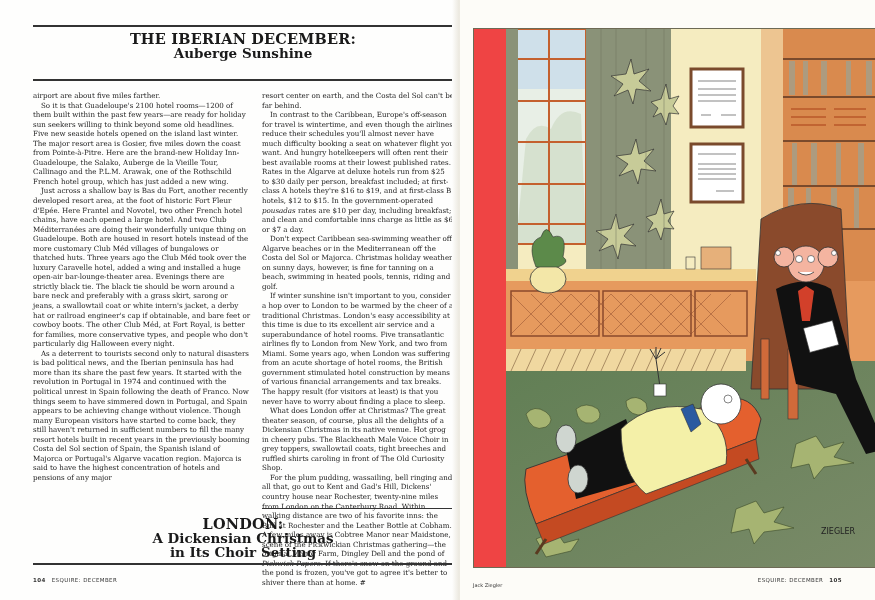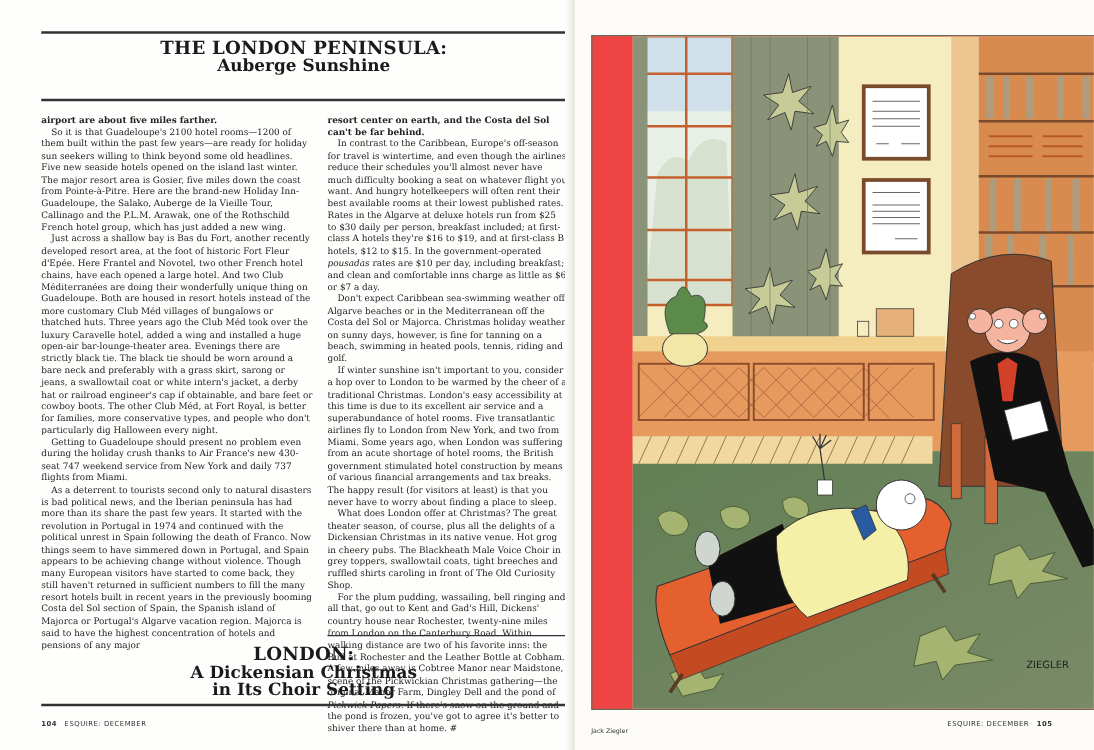--- a/index.html
+++ b/index.html
@@ -16,21 +16,21 @@
   .rule.thin { height:1px; }
 
   .headline { position:absolute; left:33px; width:420px; text-align:center;
     font-family:"DejaVu Serif", serif; font-weight:bold; color:#1a1a1a; line-height:1.05; }
   .headline .kicker { font-size:14.5px; letter-spacing:0.2px; }
   .headline .deck { font-size:13.5px; }
 
   .col { position:absolute; top:91px; font-size:7.1px; line-height:9.55px;
     font-family:"DejaVu Serif", serif; color:#222; text-align:left; }
   .col p { margin:0; text-indent:8px; }
-  .col p.noindent { text-indent:0;font-weight:bold; }
+  .col p.noindent { text-indent:0; }
   .col1 { left:33px; width:218px; }
   .col2 { left:262px; width:192px; }
   .col em { font-style:italic; }
 
   .folio { position:absolute; top:577px; font-family:"DejaVu Sans", sans-serif;
     font-size:5.5px; letter-spacing:0.4px; color:#333; }
   .folio.left { left:33px; }
   .folio b { font-weight:bold; margin-right:6px; }
   .folio.right { right:33px; text-align:right; }
   .folio.right b { margin-left:6px; margin-right:0; }
@@ -42,31 +42,30 @@
     border:1px solid #6d6a55; overflow:hidden; background:#ef4444;padding-left:32px; }
   .illus svg { display:block; }
 </style>
 </head>
 <body>
 
 <div class="left-page">
   <div class="rule" style="top:25px;"></div>
 
   <div class="headline" style="top:31px;">
-    <div class="kicker">THE LONDON PENINSULA:</div>
+    <div class="kicker">THE IBERIAN DECEMBER:</div>
     <div class="deck">Auberge Sunshine</div>
   </div>
 
   <div class="rule" style="top:79px;"></div>
 
   <div class="col col1">
     <p class="noindent">airport are about five miles farther.</p>
     <p>So it is that Guadeloupe's 2100 hotel rooms—1200 of them built within the past few years—are ready for holiday sun seekers willing to think beyond some old headlines. Five new seaside hotels opened on the island last winter. The major resort area is Gosier, five miles down the coast from Pointe-à-Pitre. Here are the brand-new Holiday Inn-Guadeloupe, the Salako, Auberge de la Vieille Tour, Callinago and the P.L.M. Arawak, one of the Rothschild French hotel group, which has just added a new wing.</p>
     <p>Just across a shallow bay is Bas du Fort, another recently developed resort area, at the foot of historic Fort Fleur d'Epée. Here Frantel and Novotel, two other French hotel chains, have each opened a large hotel. And two Club Méditerranées are doing their wonderfully unique thing on Guadeloupe. Both are housed in resort hotels instead of the more customary Club Méd villages of bungalows or thatched huts. Three years ago the Club Méd took over the luxury Caravelle hotel, added a wing and installed a huge open-air bar-lounge-theater area. Evenings there are strictly black tie. The black tie should be worn around a bare neck and preferably with a grass skirt, sarong or jeans, a swallowtail coat or white intern's jacket, a derby hat or railroad engineer's cap if obtainable, and bare feet or cowboy boots. The other Club Méd, at Fort Royal, is better for families, more conservative types, and people who don't particularly dig Halloween every night.</p>
-    <p>Getting to Guadeloupe should present no problem even during the holiday crush thanks to Air France's new 430-seat 747 weekend service from New York and daily 737 flights from Miami.</p>
     <p>As a deterrent to tourists second only to natural disasters is bad political news, and the Iberian peninsula has had more than its share the past few years. It started with the revolution in Portugal in 1974 and continued with the political unrest in Spain following the death of Franco. Now things seem to have simmered down in Portugal, and Spain appears to be achieving change without violence. Though many European visitors have started to come back, they still haven't returned in sufficient numbers to fill the many resort hotels built in recent years in the previously booming Costa del Sol section of Spain, the Spanish island of Majorca or Portugal's Algarve vacation region. Majorca is said to have the highest concentration of hotels and pensions of any major</p>
   </div>
 
   <div class="col col2">
     <p class="noindent">resort center on earth, and the Costa del Sol can't be far behind.</p>
     <p>In contrast to the Caribbean, Europe's off-season for travel is wintertime, and even though the airlines reduce their schedules you'll almost never have much difficulty booking a seat on whatever flight you want. And hungry hotelkeepers will often rent their best available rooms at their lowest published rates. Rates in the Algarve at deluxe hotels run from $25 to $30 daily per person, breakfast included; at first-class A hotels they're $16 to $19, and at first-class B hotels, $12 to $15. In the government-operated <em>pousadas</em> rates are $10 per day, including breakfast; and clean and comfortable inns charge as little as $6 or $7 a day.</p>
     <p>Don't expect Caribbean sea-swimming weather off Algarve beaches or in the Mediterranean off the Costa del Sol or Majorca. Christmas holiday weather on sunny days, however, is fine for tanning on a beach, swimming in heated pools, tennis, riding and golf.</p>
     <p>If winter sunshine isn't important to you, consider a hop over to London to be warmed by the cheer of a traditional Christmas. London's easy accessibility at this time is due to its excellent air service and a superabundance of hotel rooms. Five transatlantic airlines fly to London from New York, and two from Miami. Some years ago, when London was suffering from an acute shortage of hotel rooms, the British government stimulated hotel construction by means of various financial arrangements and tax breaks. The happy result (for visitors at least) is that you never have to worry about finding a place to sleep.</p>
     <p>What does London offer at Christmas? The great theater season, of course, plus all the delights of a Dickensian Christmas in its native venue. Hot grog in cheery pubs. The Blackheath Male Voice Choir in grey toppers, swallowtail coats, tight breeches and ruffled shirts caroling in front of The Old Curiosity Shop.</p>
     <p>For the plum pudding, wassailing, bell ringing and all that, go out to Kent and Gad's Hill, Dickens' country house near Rochester, twenty-nine miles from London on the Canterbury Road. Within walking distance are two of his favorite inns: the Bull at Rochester and the Leather Bottle at Cobham. A few miles away is Cobtree Manor near Maidstone, scene of the Pickwickian Christmas gathering—the original Manor Farm, Dingley Dell and the pond of <em>Pickwick Papers</em>. If there's snow on the ground and the pond is frozen, you've got to agree it's better to shiver there than at home.  #</p>

